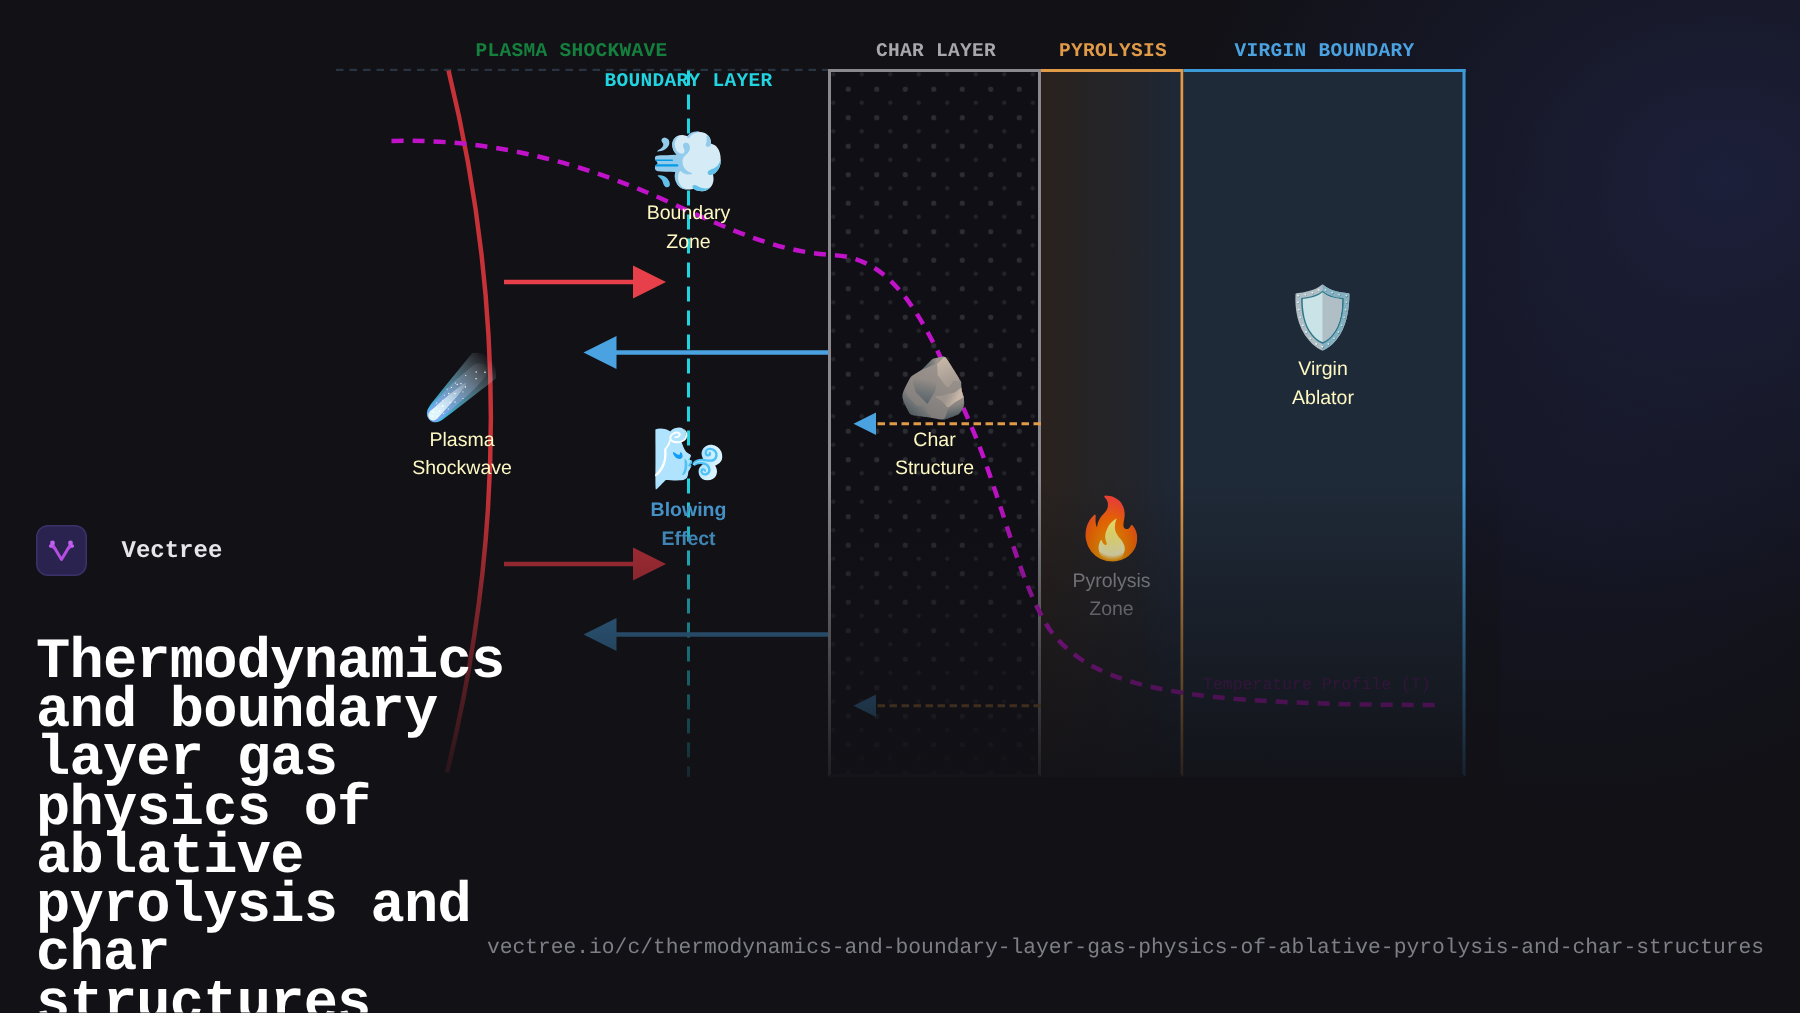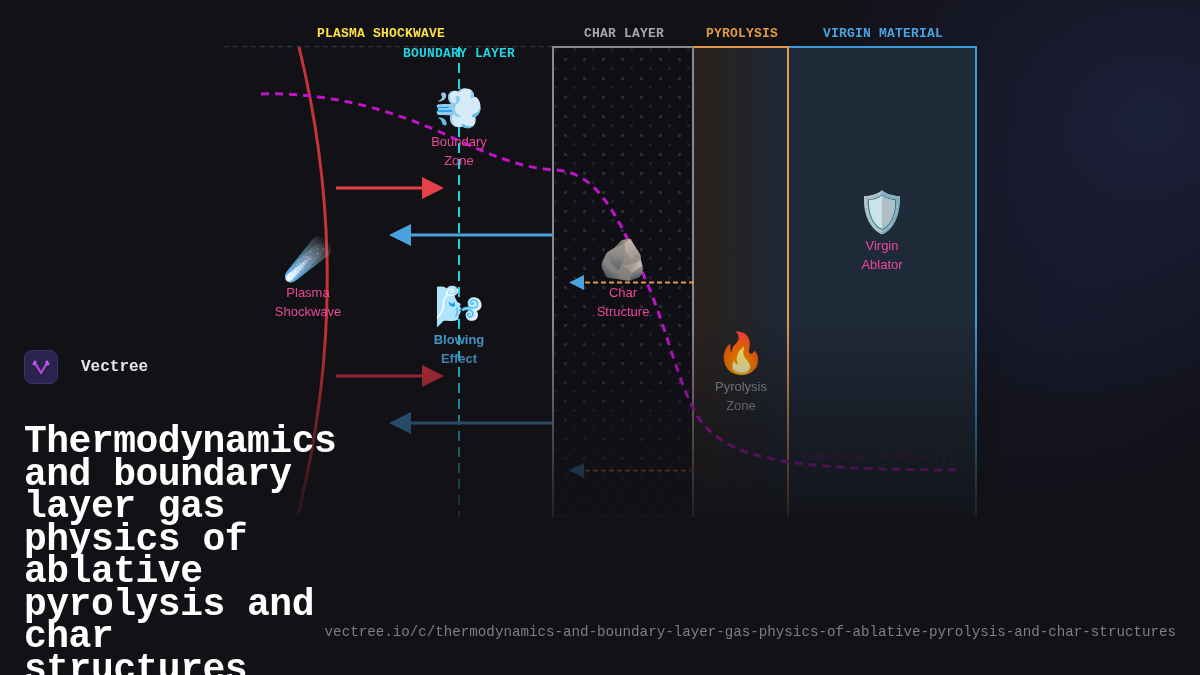--- a/index.html
+++ b/index.html
@@ -54,21 +54,21 @@
     background: linear-gradient(180deg, rgba(17,17,22,0) 0%, rgba(17,17,22,0.55) 55%, rgba(17,17,22,0.95) 100%);
     pointer-events: none;
   }
 
   svg.overlay { position: absolute; left: 0; top: 0; }
 
   
   .node { position: absolute; text-align: center; transform: translateX(-50%); }
   .node .ico { font-size: 40px; line-height: 48px; display: block; }
   .node .lbl { font-size: 13px; line-height: 19px; display: block; white-space: nowrap; }
-  .lbl-white { color: #ec4899; }
+  .lbl-white { color: #fef9c3; }
   .lbl-blue { color: #4a9fd8; font-weight: bold; }
   .lbl-gray { color: #9a9aa2; }
 
   .temp-label {
     position: absolute; left: 802px; top: 451px;
     font-family: "Liberation Mono", monospace; font-size: 11px;
     color: #6b1a78; white-space: nowrap;
   }
 
   
@@ -95,25 +95,25 @@
     color: #7e7e86; white-space: nowrap; margin-left: 42px;
   }
 </style>
 </head>
 <body>
 
 <div class="bg-glow"></div>
 
 <div class="stage">
 
-  <span class="hdr" style="left:317px;color:#fde047;">PLASMA SHOCKWAVE</span>
+  <span class="hdr" style="left:317px;color:#15803d;">PLASMA SHOCKWAVE</span>
   <span class="hdr" style="left:403px;color:#22d3e0;margin-top:20px;">BOUNDARY LAYER</span>
   <span class="hdr" style="left:584px;color:#a8a8ac;text-align:right;">CHAR LAYER</span>
   <span class="hdr" style="left:706px;color:#e09a48;">PYROLYSIS</span>
-  <span class="hdr" style="left:823px;color:#4aa3e0;">VIRGIN MATERIAL</span>
+  <span class="hdr" style="left:823px;color:#4aa3e0;">VIRGIN BOUNDARY</span>
 
   <div class="col col-char"></div>
   <div class="col col-pyro"></div>
   <div class="col col-virgin"></div>
 
   <svg class="overlay" width="1200" height="675" viewBox="0 0 1200 675">
 
     <line x1="224" y1="46.5" x2="552" y2="46.5" stroke="#2a3340" stroke-width="1.5" stroke-dasharray="5 4"></line>
 
     <path d="M299 47 Q356 280 298 515" fill="none" stroke="#c63238" stroke-width="3"></path>

